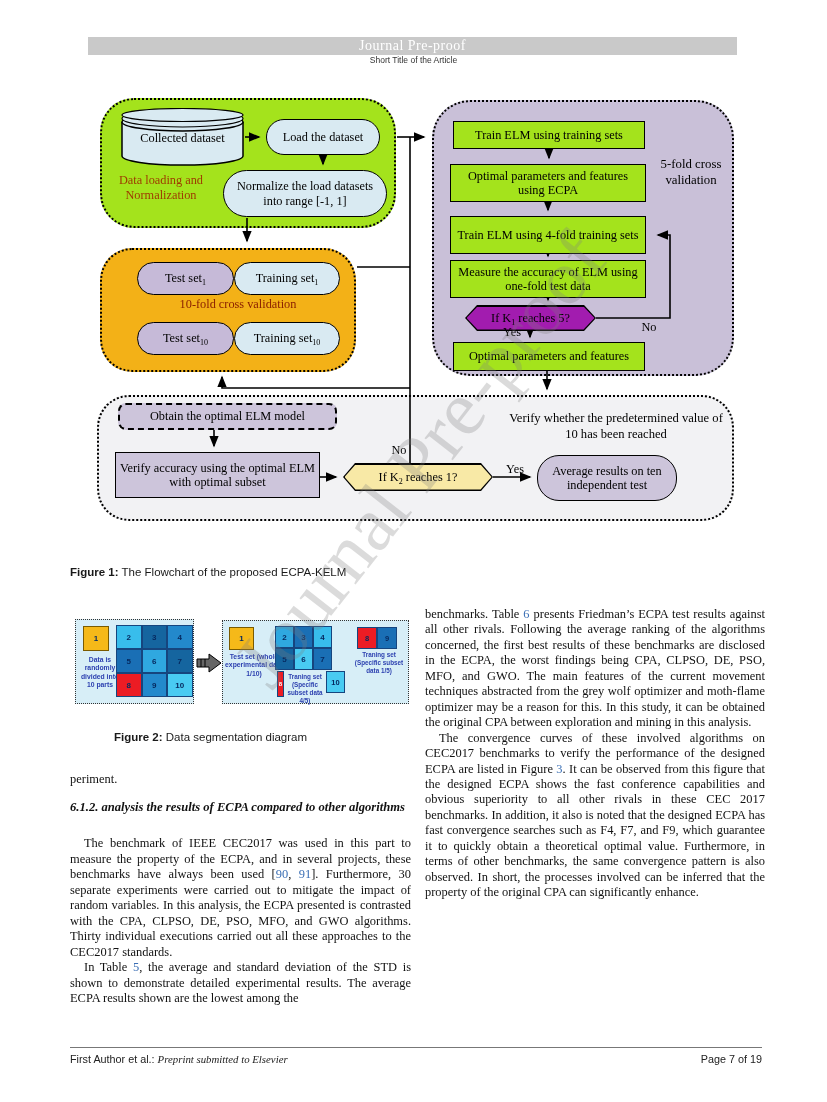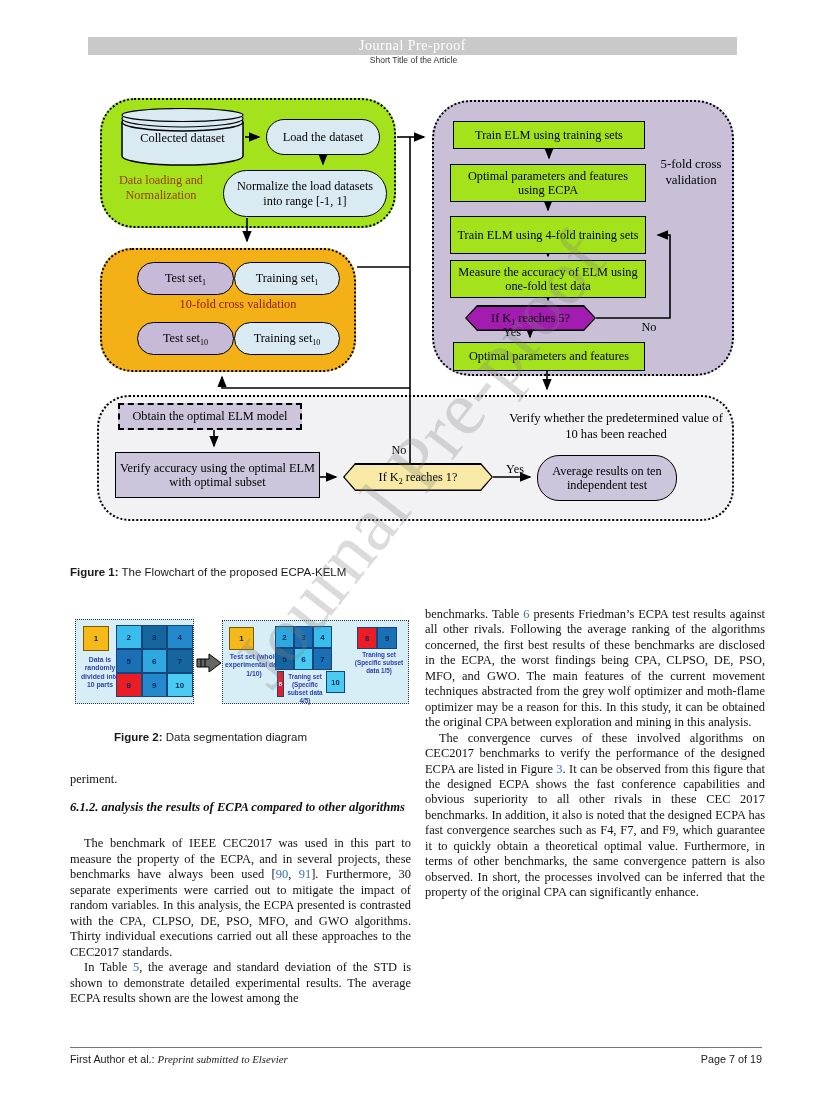--- a/index.html
+++ b/index.html
@@ -135,21 +135,21 @@
     <span><span>Training set</span><sub>1</sub></span>
   </div>
   <div class="rlabel darkred" style="left:130px;top:297px;width:216px;">10-fold  cross  validation</div>
   <div class="node purplebox" style="left:137px;top:322px;width:97px;height:33px;border-radius:17px;background:#C6BAD8;">
     <span><span>Test set</span><sub>10</sub></span>
   </div>
   <div class="node stad bluebox" style="left:234px;top:322px;width:106px;height:33px;border-radius:17px;">
     <span><span>Training set</span><sub>10</sub></span>
   </div>
 
-  <div class="node purplebox dashedbox" style="left:118px;top:403px;width:184px;height:27px;">Obtain the optimal ELM model</div>
+  <div class="node purplebox dashedbox" style="left:118px;top:403px;width:219px;height:27px;border-radius:8px;">Obtain the optimal ELM model</div>
   <div class="node purplebox" style="left:115px;top:452px;width:205px;height:46px;">Verify accuracy using the optimal ELM with optimal subset</div>
   <div class="hexo" style="left:343px;top:463px;width:150px;height:28px;">
     <div class="ho"></div>
     <div class="hi" style="background:#F8E9A6;">
       <span><span>If K</span><sub>2</sub><span> reaches 1?</span></span>
     </div>
   </div>
   <div class="rlabel" style="left:386px;top:443px;width:26px;">No</div>
   <div class="rlabel" style="left:500px;top:462px;width:30px;">Yes</div>
   <div class="node purplebox" style="left:537px;top:455px;width:140px;height:46px;border-radius:22px;">Average results on ten independent test</div>

